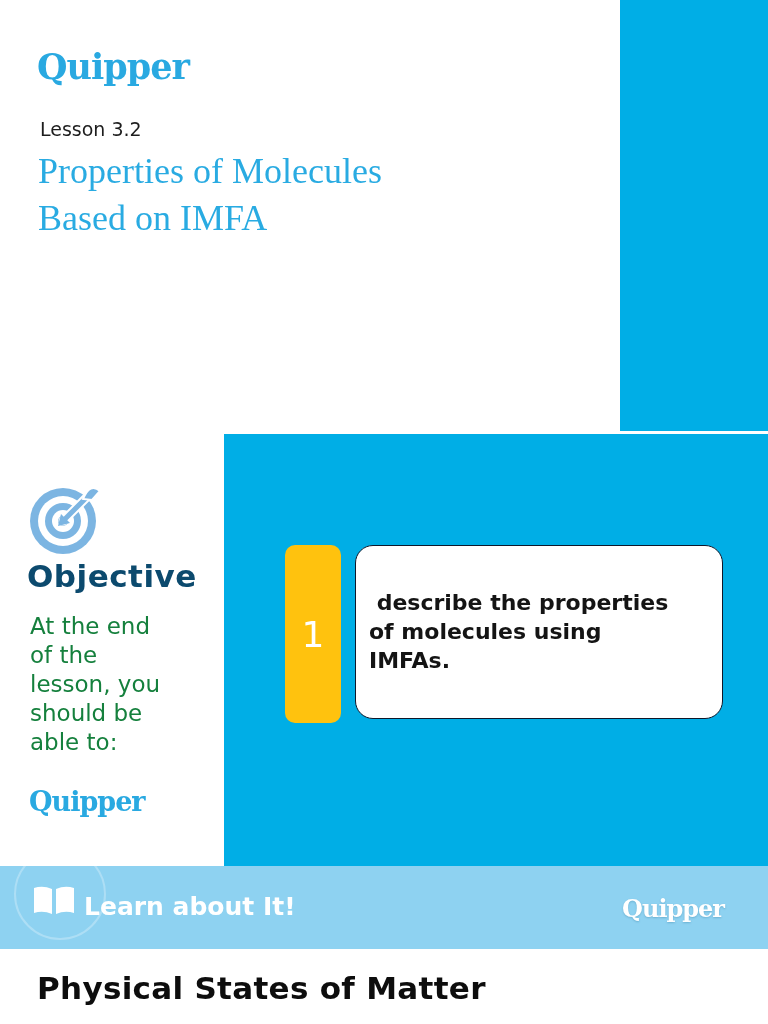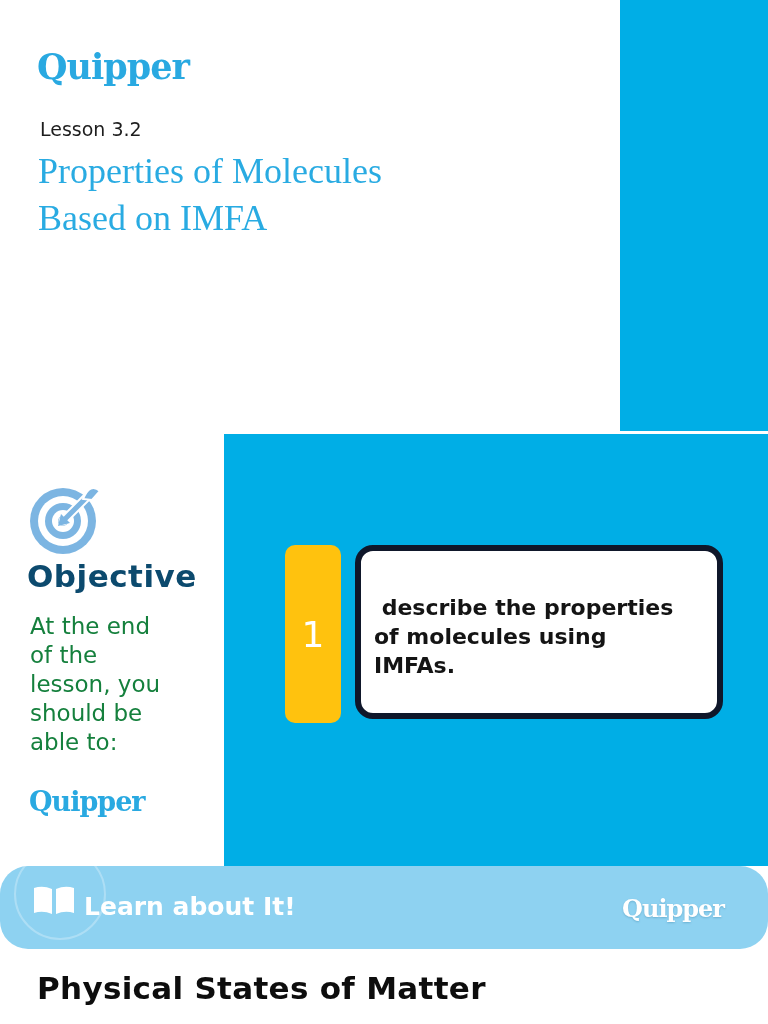--- a/index.html
+++ b/index.html
@@ -58,33 +58,33 @@
   
   .num-tab{
     left:61px;top:111px;width:56px;height:178px;
     background:#ffc20e;border-radius:10px;
     display:flex;align-items:center;justify-content:center;
     color:#ffffff;font-size:36px;
   }
   .objective-card{
     left:131px;top:111px;width:368px;height:174px;
     background:#ffffff;
-    border:6px solid #0f172a;border-radius:18px;
+    border:1px solid #0f172a;border-radius:18px;
     box-sizing:border-box;
   }
   .objective-card-text{
     margin:42px 10px 0 13px;
     font-size:22px;line-height:29px;font-weight:bold;color:#141414;
     white-space:pre-wrap;
   }
 
   
   .learn-band{
     left:0;top:866px;width:768px;height:83px;
-    background:#8ed2f1;overflow:hidden;border-radius:28px;
+    background:#8ed2f1;overflow:hidden;
   }
   .band-ring{
     position:absolute;left:14px;top:-18px;width:88px;height:88px;
     border:2px solid rgba(255,255,255,0.28);border-radius:50%;
   }
   .book-icon-wrap{position:absolute;left:33px;top:19px;width:42px;height:32px;}
   .band-label{
     position:absolute;left:84px;top:26px;
     font-size:25px;font-weight:bold;color:#ffffff;
   }

